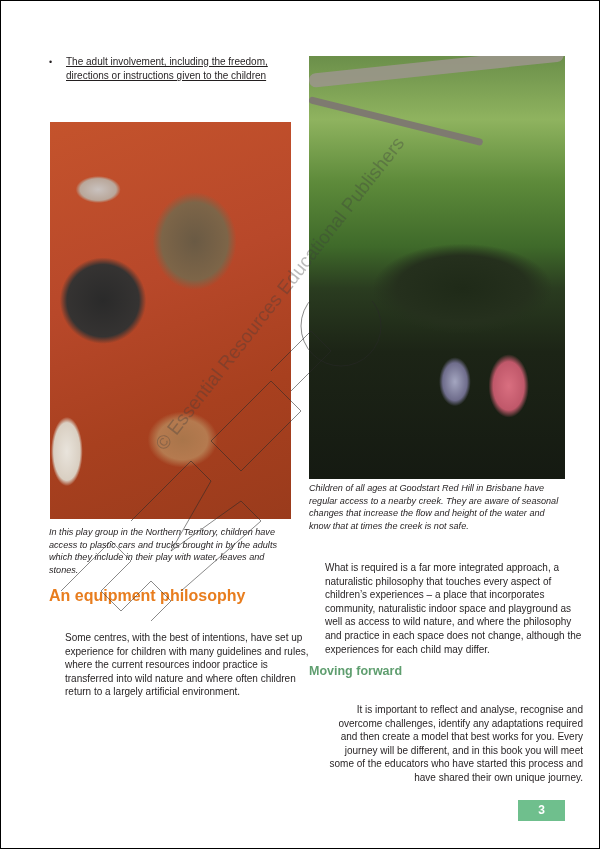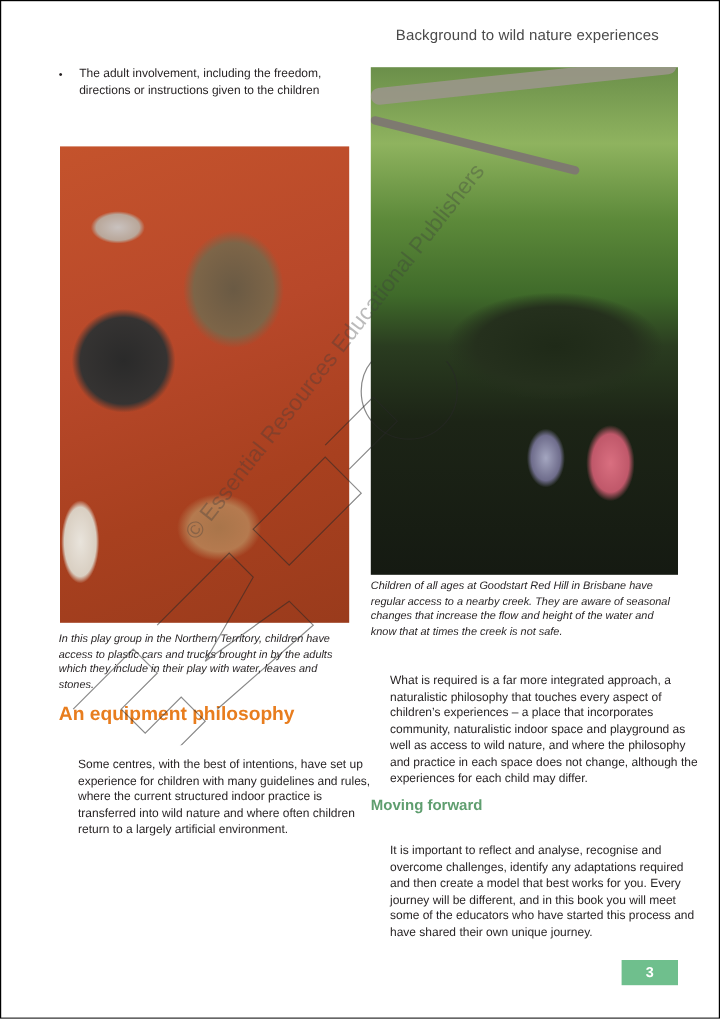--- a/index.html
+++ b/index.html
@@ -3,21 +3,21 @@
   <meta charset="utf-8">
   <style>
     html, body { margin: 0; padding: 0; background: #fff; }
     body { width: 600px; height: 849px; position: relative; overflow: hidden;
            font-family: "Liberation Sans", "DejaVu Sans", sans-serif; color: #231f20; }
     .page { position: absolute; left: 0; top: 0; width: 598px; height: 847px;
             border: 1px solid #000; background: #fff; }
     .running-head { position: absolute; right: 50px; top: 21px; font-size: 12.5px;
                     color: #4a4a4a; letter-spacing: 0.1px; }
     .bullets { position: absolute; left: 48px; top: 54px; width: 250px; margin: 0; padding: 0; list-style: none;
-               font-size: 10px; line-height: 14px; }
+               font-size: 10px; line-height: 14px; text-decoration: underline; }
     .bullets li { position: relative; padding-left: 17px; margin-bottom: 3px; }
     .bullets li::before { content: "•"; position: absolute; left: 0; top: 0; font-size: 9px; }
     .photo { position: absolute; overflow: hidden; }
     .photo-left { left: 49px; top: 121px; width: 241px; height: 397px;
       background:
         radial-gradient(ellipse 50px 40px at 55% 80%, #a9754a 0%, #b57a4f 50%, transparent 70%),
         radial-gradient(ellipse 60px 70px at 60% 30%, #6a5a44 0%, #7d6548 55%, transparent 70%),
         radial-gradient(ellipse 60px 60px at 22% 45%, #2a2a2a 0%, #353332 60%, transparent 72%),
         radial-gradient(ellipse 22px 48px at 7% 83%, #e9e4dc 0%, #d9cfc2 60%, transparent 72%),
         radial-gradient(ellipse 30px 18px at 20% 17%, #c9c2bf 0%, #b9a79a 60%, transparent 75%),
@@ -35,52 +35,51 @@
     .caption { position: absolute; font-style: italic; font-size: 9.1px; line-height: 12.5px; }
     .caption-left { left: 48px; top: 525px; width: 245px; }
     .caption-right { left: 308px; top: 481px; width: 258px; }
     .heading-orange { position: absolute; left: 48px; top: 586px; font-size: 16px; font-weight: bold;
                       color: #e87d1e; margin: 0; }
     .heading-green { position: absolute; left: 308px; top: 663px; font-size: 12.5px; font-weight: bold;
                      color: #5f9e6f; margin: 0; text-align: right; }
     .body-text { position: absolute; font-size: 10px; line-height: 13.6px; margin: 16px; }
     .body-left { left: 48px; top: 614px; width: 245px; }
     .body-right-1 { left: 308px; top: 544px; width: 258px; }
-    .body-right-2 { left: 308px; top: 686px; width: 258px; }
+    .body-right-2 { left: 308px; top: 686px; width: 258px; text-align: right; }
     .page-number { position: absolute; left: 517px; top: 799px; width: 47px; height: 21px;
                    background: #6fbf8d; color: #fff; font-weight: bold; font-size: 12px;
                    text-align: center; line-height: 21px; }
     .watermark-text { position: absolute; left: 150px; top: 440px; font-size: 19px; color: rgba(60,60,60,0.35);
                       transform: rotate(-52deg); transform-origin: left top; white-space: nowrap;
                       pointer-events: none; }
     .watermark-stamp { position: absolute; left: 40px; top: 300px; width: 420px; height: 320px; pointer-events: none; }
   </style>
 </head>
 <body>
 
 <div class="page">
 
-  <div class="running-head">Background to wild nature experiences</div>
 
   <ul class="bullets">
     <li>The adult involvement, including the freedom, directions or instructions given to the children</li>
   </ul>
 
   <div class="photo photo-left" title="Child crouching on red earth playing with water, toy trucks and leaves"></div>
 
   <div class="photo photo-right" title="Two toddlers in sun hats wading through a shaded creek under trees">
     <div class="branch"></div>
     <div class="branch2"></div>
   </div>
 
   <p class="caption caption-left" style="margin:0">In this play group in the Northern Territory, children have access to plastic cars and trucks brought in by the adults which they include in their play with water, leaves and stones.</p>
   <p class="caption caption-right" style="margin:0">Children of all ages at Goodstart Red Hill in Brisbane have regular access to a nearby creek. They are aware of seasonal changes that increase the flow and height of the water and know that at times the creek is not safe.</p>
 
   <h2 class="heading-orange">An equipment philosophy</h2>
-  <p class="body-text body-left">Some centres, with the best of intentions, have set up experience for children with many guidelines and rules, where the current structured indoor practice is transferred into wild nature and where often children return to a largely artificial environment.</p>
+  <p class="body-text body-left">Some centres, with the best of intentions, have set up experience for children with many guidelines and rules, where the current resources indoor practice is transferred into wild nature and where often children return to a largely artificial environment.</p>
 
   <p class="body-text body-right-1">What is required is a far more integrated approach, a naturalistic philosophy that touches every aspect of children’s experiences – a place that incorporates community, naturalistic indoor space and playground as well as access to wild nature, and where the philosophy and practice in each space does not change, although the experiences for each child may differ.</p>
 
   <h3 class="heading-green">Moving forward</h3>
   <p class="body-text body-right-2">It is important to reflect and analyse, recognise and overcome challenges, identify any adaptations required and then create a model that best works for you. Every journey will be different, and in this book you will meet some of the educators who have started this process and have shared their own unique journey.</p>
 
   <div class="page-number">3</div>
 
   <svg class="watermark-stamp" viewBox="0 0 420 320">
     <g fill="none" stroke="rgba(40,40,40,0.55)" stroke-width="1">

